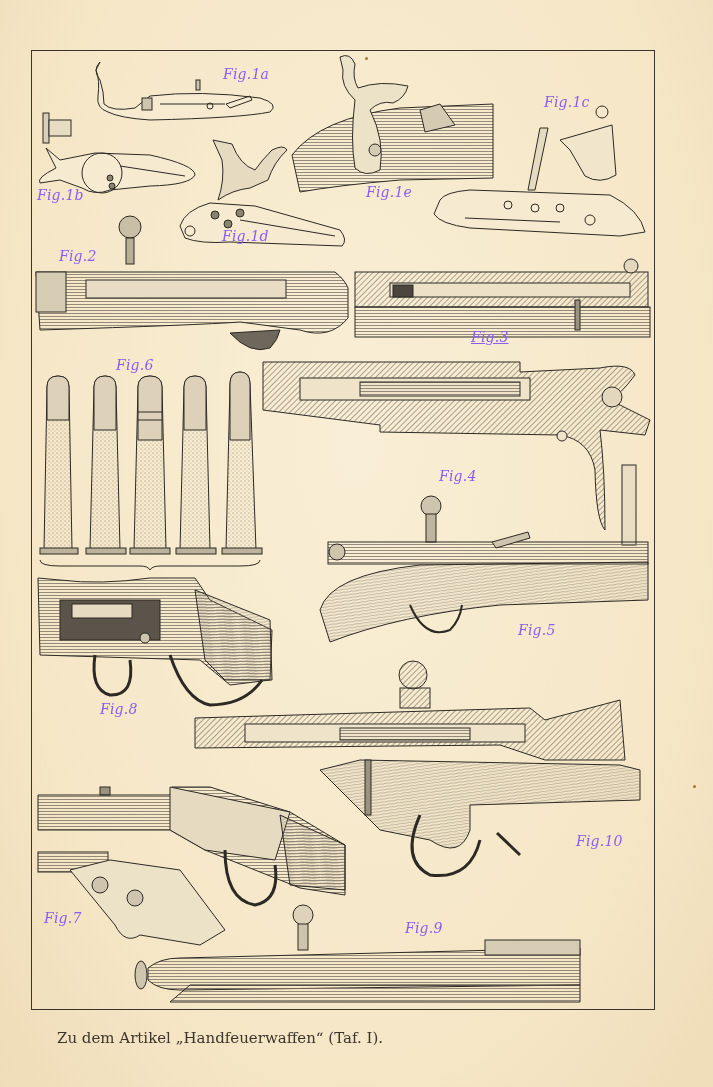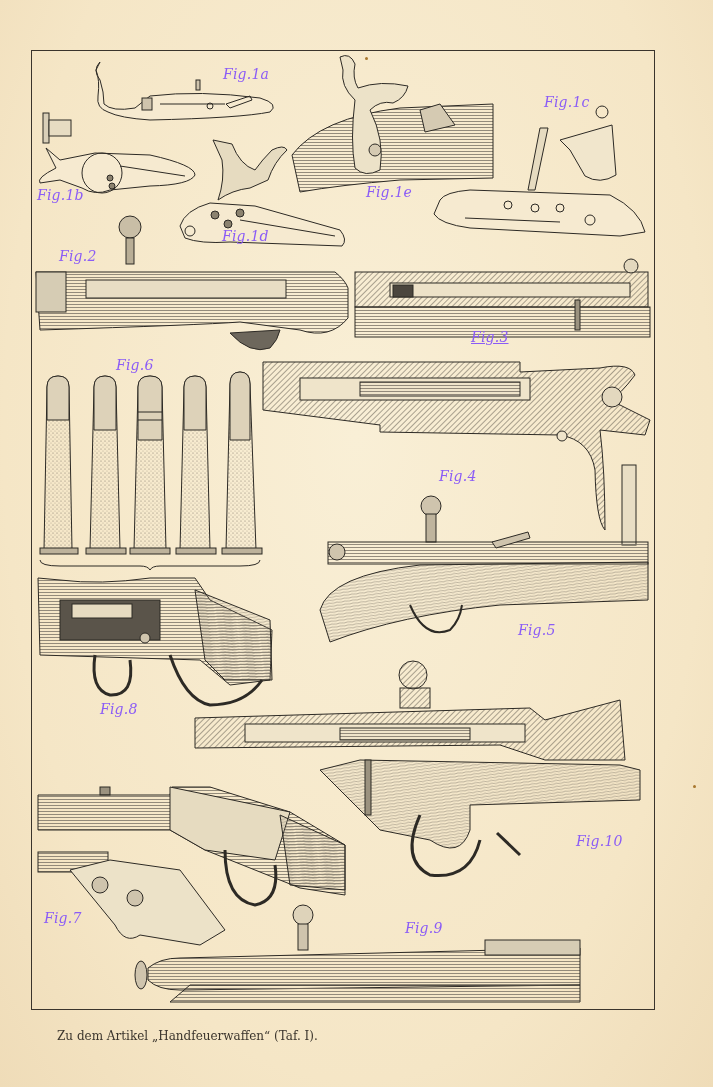--- a/index.html
+++ b/index.html
@@ -1,20 +1,20 @@
 <!DOCTYPE html>
 <html><head>
 <meta charset="utf-8">
 <style>
   html,body{margin:0;padding:0;}
   body{width:713px;height:1087px;background:#f7ebcf;position:relative;overflow:hidden;font-family:"DejaVu Serif",serif;}
   .paper{position:absolute;inset:0;background:radial-gradient(ellipse at 50% 40%,#f9efd6 0%,#f5e6c6 70%,#efdcb8 100%);}
   .frame{position:absolute;left:31px;top:50px;width:624px;height:960px;border:1px solid #3a342c;box-sizing:border-box;}
   .fig-label{position:absolute;font-family:"DejaVu Serif",serif;font-style:italic;font-size:14px;color:#8b5cf6;white-space:nowrap;letter-spacing:0.2px;}
-  .caption{position:absolute;left:57px;top:1029px;font-family:"DejaVu Serif",serif;font-size:12px;color:#3b352d;white-space:nowrap;}
+  .caption{position:absolute;left:57px;top:1029px;font-family:"DejaVu Serif",serif;font-size:15px;color:#3b352d;white-space:nowrap;}
   svg.art{position:absolute;left:0;top:0;}
   .dot{position:absolute;width:3px;height:3px;border-radius:50%;background:#a8772e;}
 </style>
 </head>
 <body>
 
 <div class="paper"></div>
 
 <div class="frame"></div>
 

